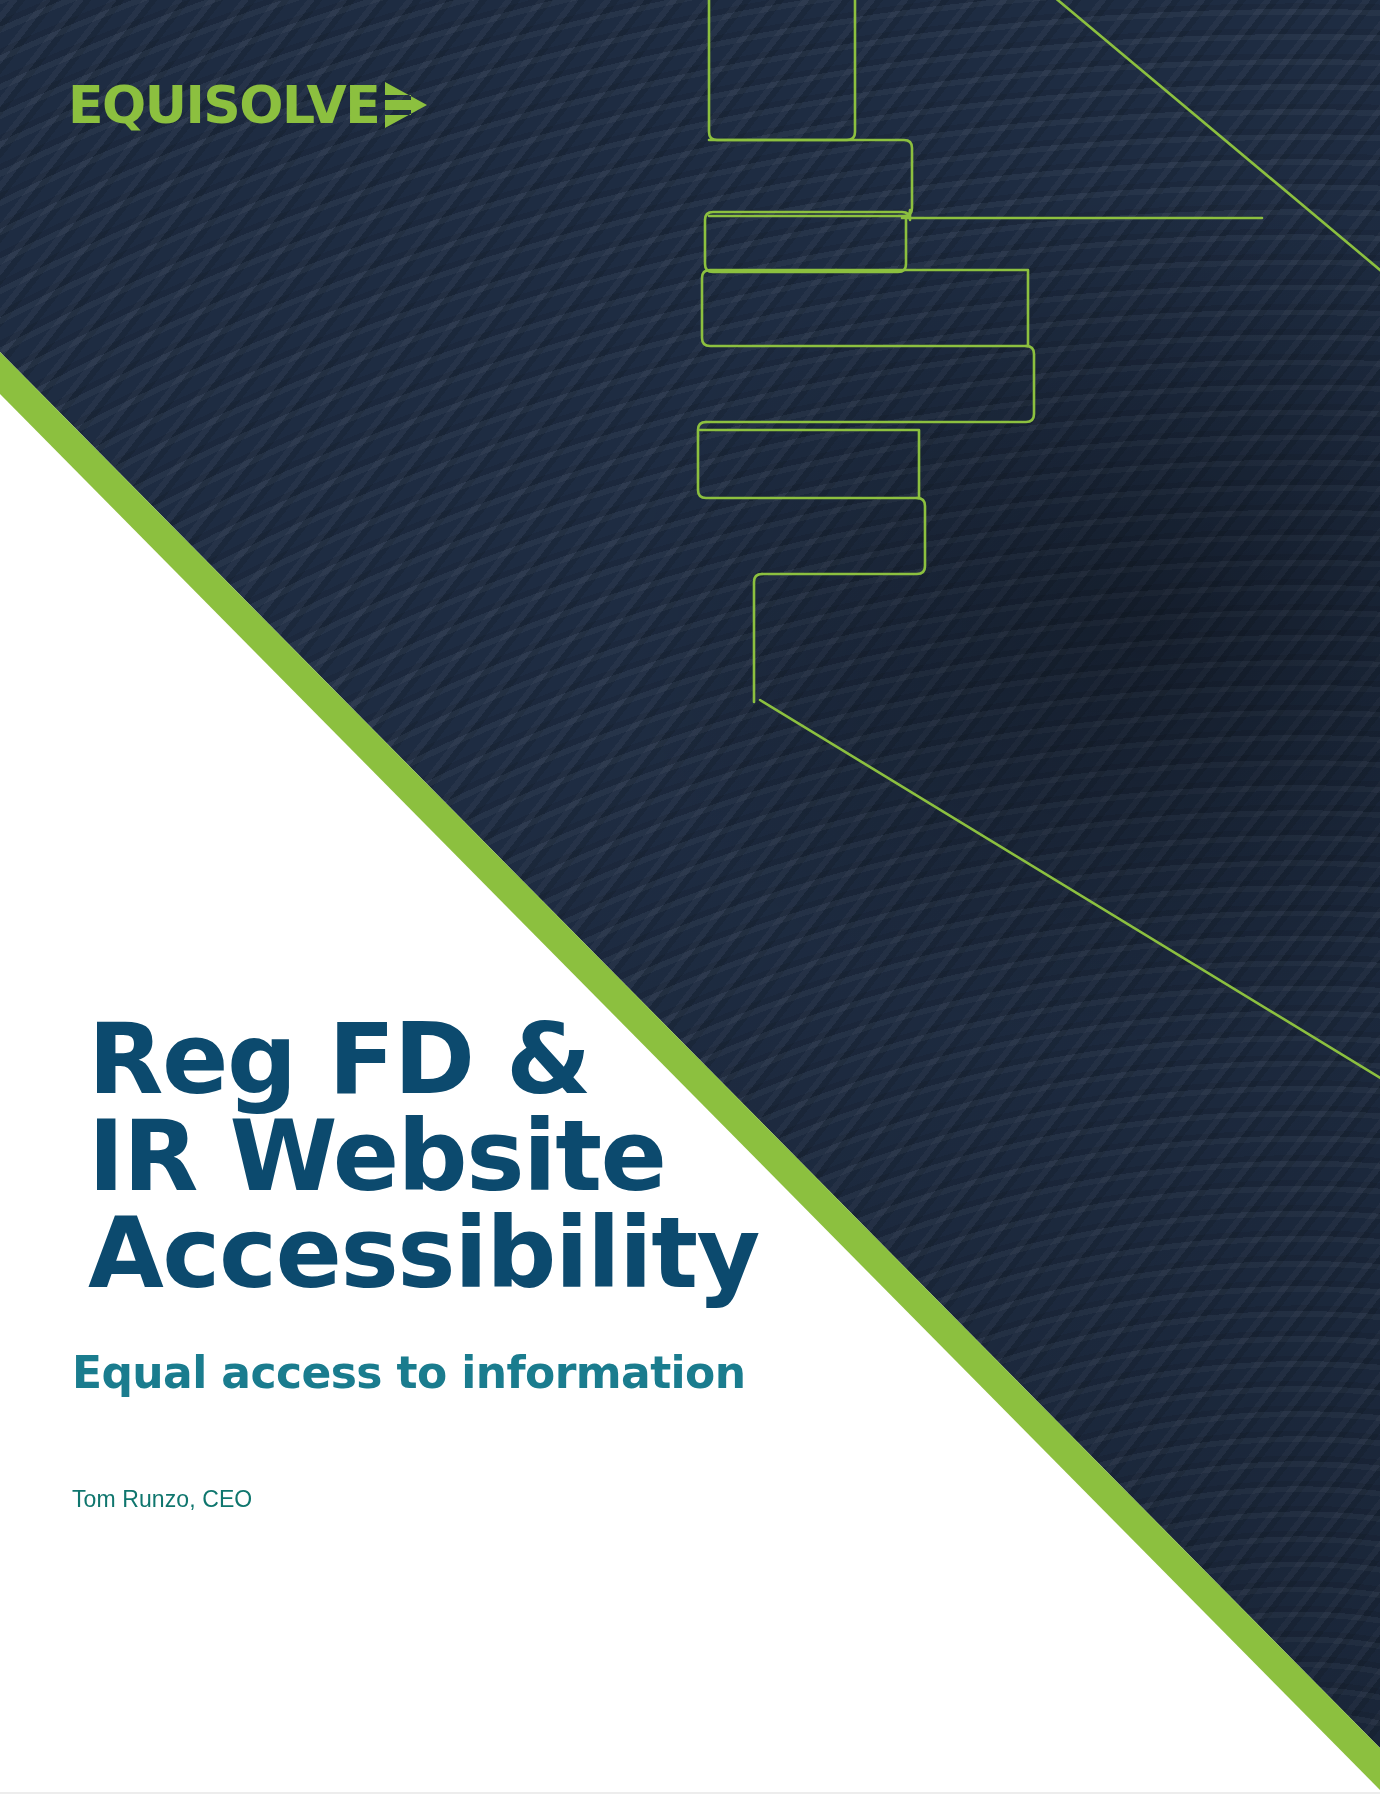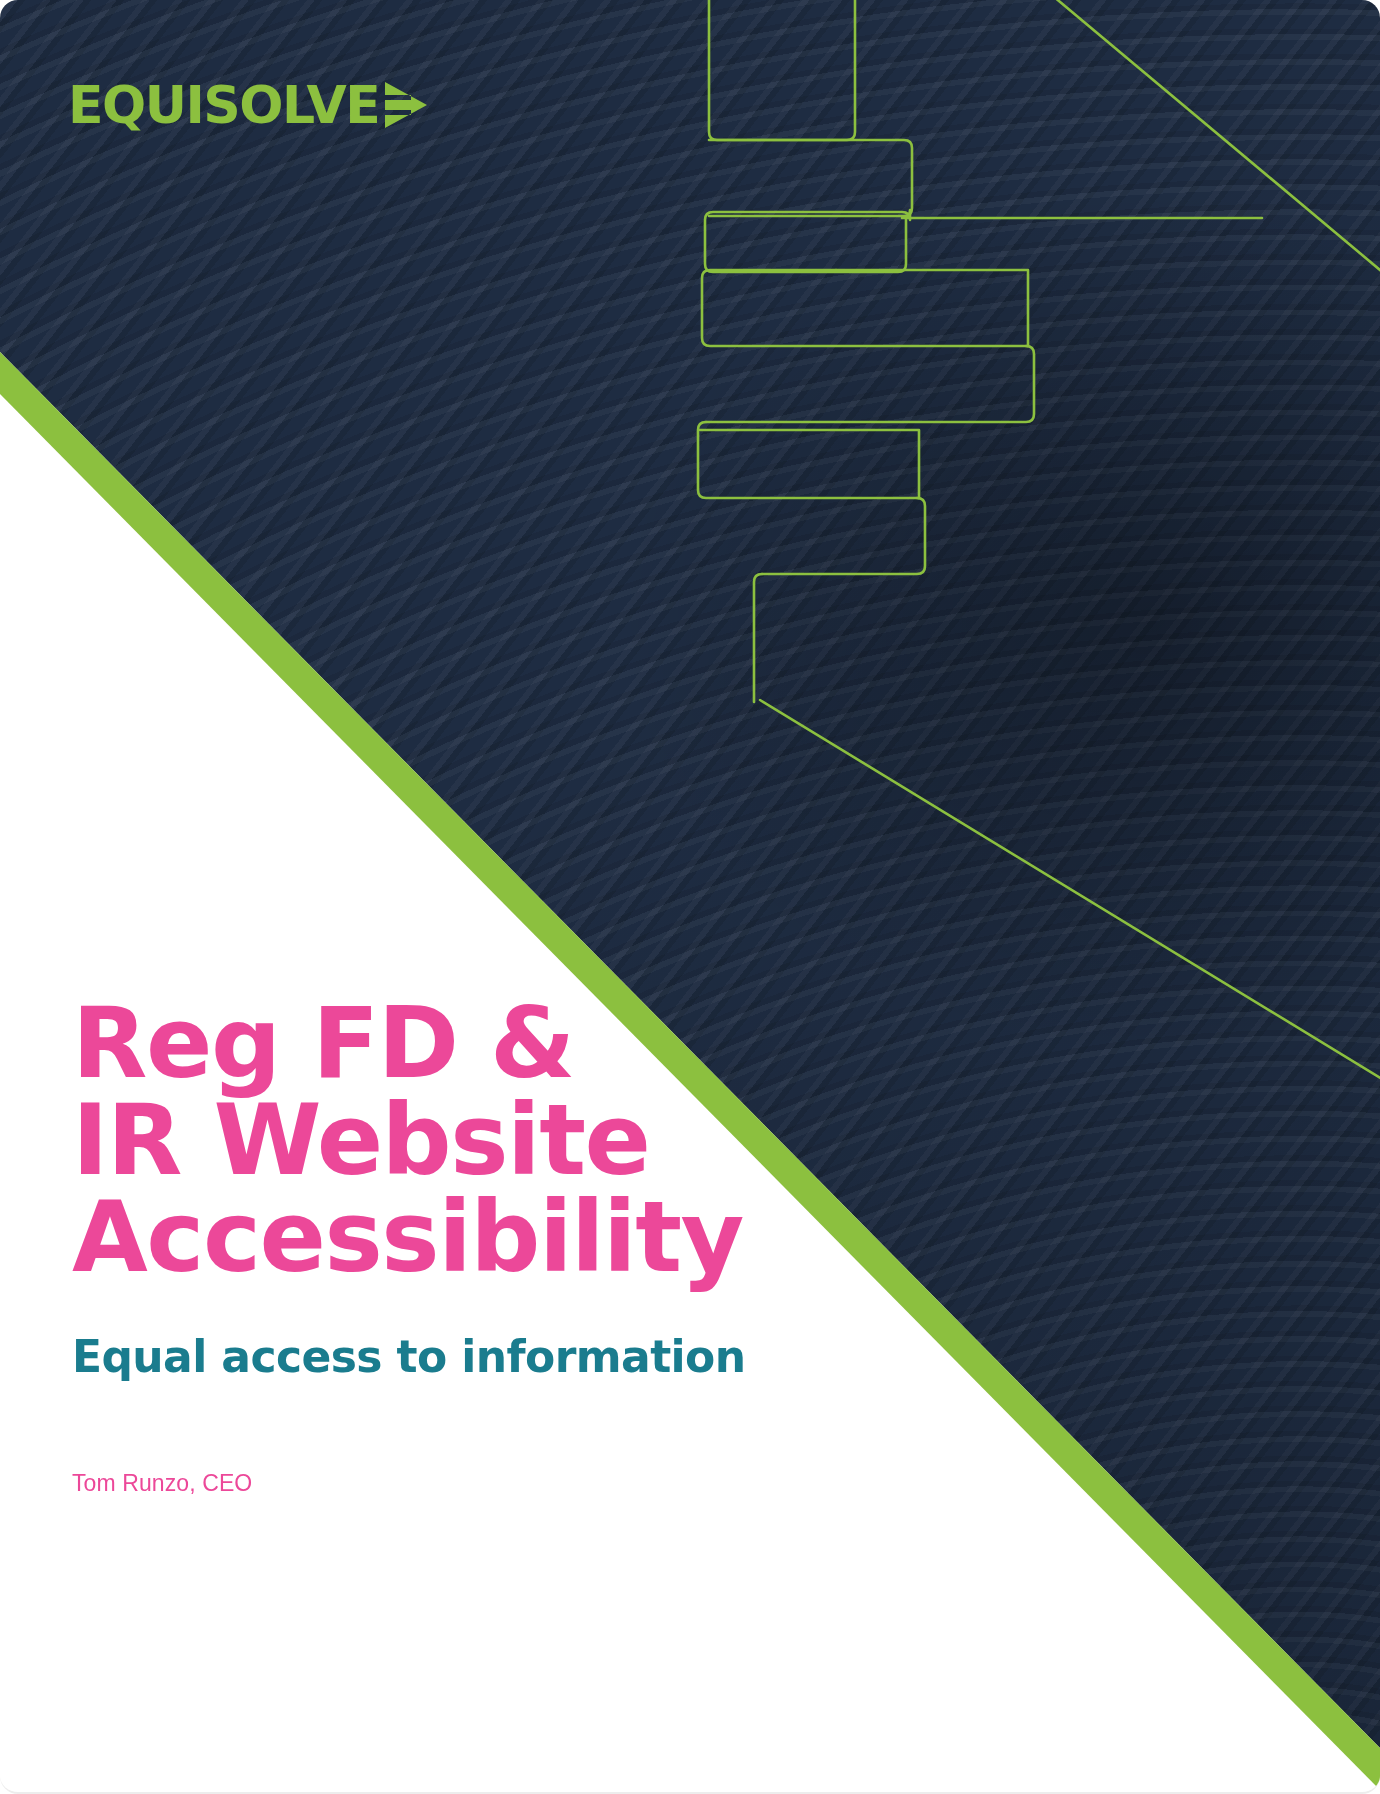--- a/index.html
+++ b/index.html
@@ -12,21 +12,20 @@
   }
 
   .page {
     position: relative;
     width: 1380px;
     height: 1794px;
     overflow: hidden;
     background: #ffffff;
     box-sizing: border-box;
     border-bottom: 2px solid #ededed;
-    border-radius: 18px;
   }
 
   
   .navy-field {
     position: absolute;
     inset: 0;
     background: #1e2c42;
     
     clip-path: polygon(0 0, 1380px 0, 1380px 1748px, 0 352px);
   }
@@ -114,47 +113,47 @@
   }
 
   
   .title-block {
     position: absolute;
     left: 72px;
     top: 995px;
     width: 760px;
   }
   .doc-title {
-    margin: 0;
+    margin: 16px;
     font-family: "DejaVu Sans", sans-serif;
     font-weight: bold;
     font-size: 98px;
     line-height: 97px;
     letter-spacing: -1.5px;
-    color: #ec4899;
+    color: #0c4a6e;
     white-space: pre-line;
   }
   .doc-subtitle {
     margin: 42px 0 0 0;
     font-family: "DejaVu Sans", sans-serif;
     font-weight: bold;
     font-size: 44px;
     line-height: 58px;
     letter-spacing: -0.6px;
     color: #1a7c8e;
     white-space: nowrap;
   }
   .byline {
     margin-top: 78px;
   }
   .byline-line {
     font-family: "Liberation Sans", sans-serif;
     font-size: 23px;
     line-height: 38px;
-    color: #ec4899;
+    color: #0f766e;
     letter-spacing: 0.1px;
   }
 </style>
 </head>
 <body>
 
 <div class="page">
 
   <div class="navy-field">
     <div class="stripe-layer stripe-a"></div>

